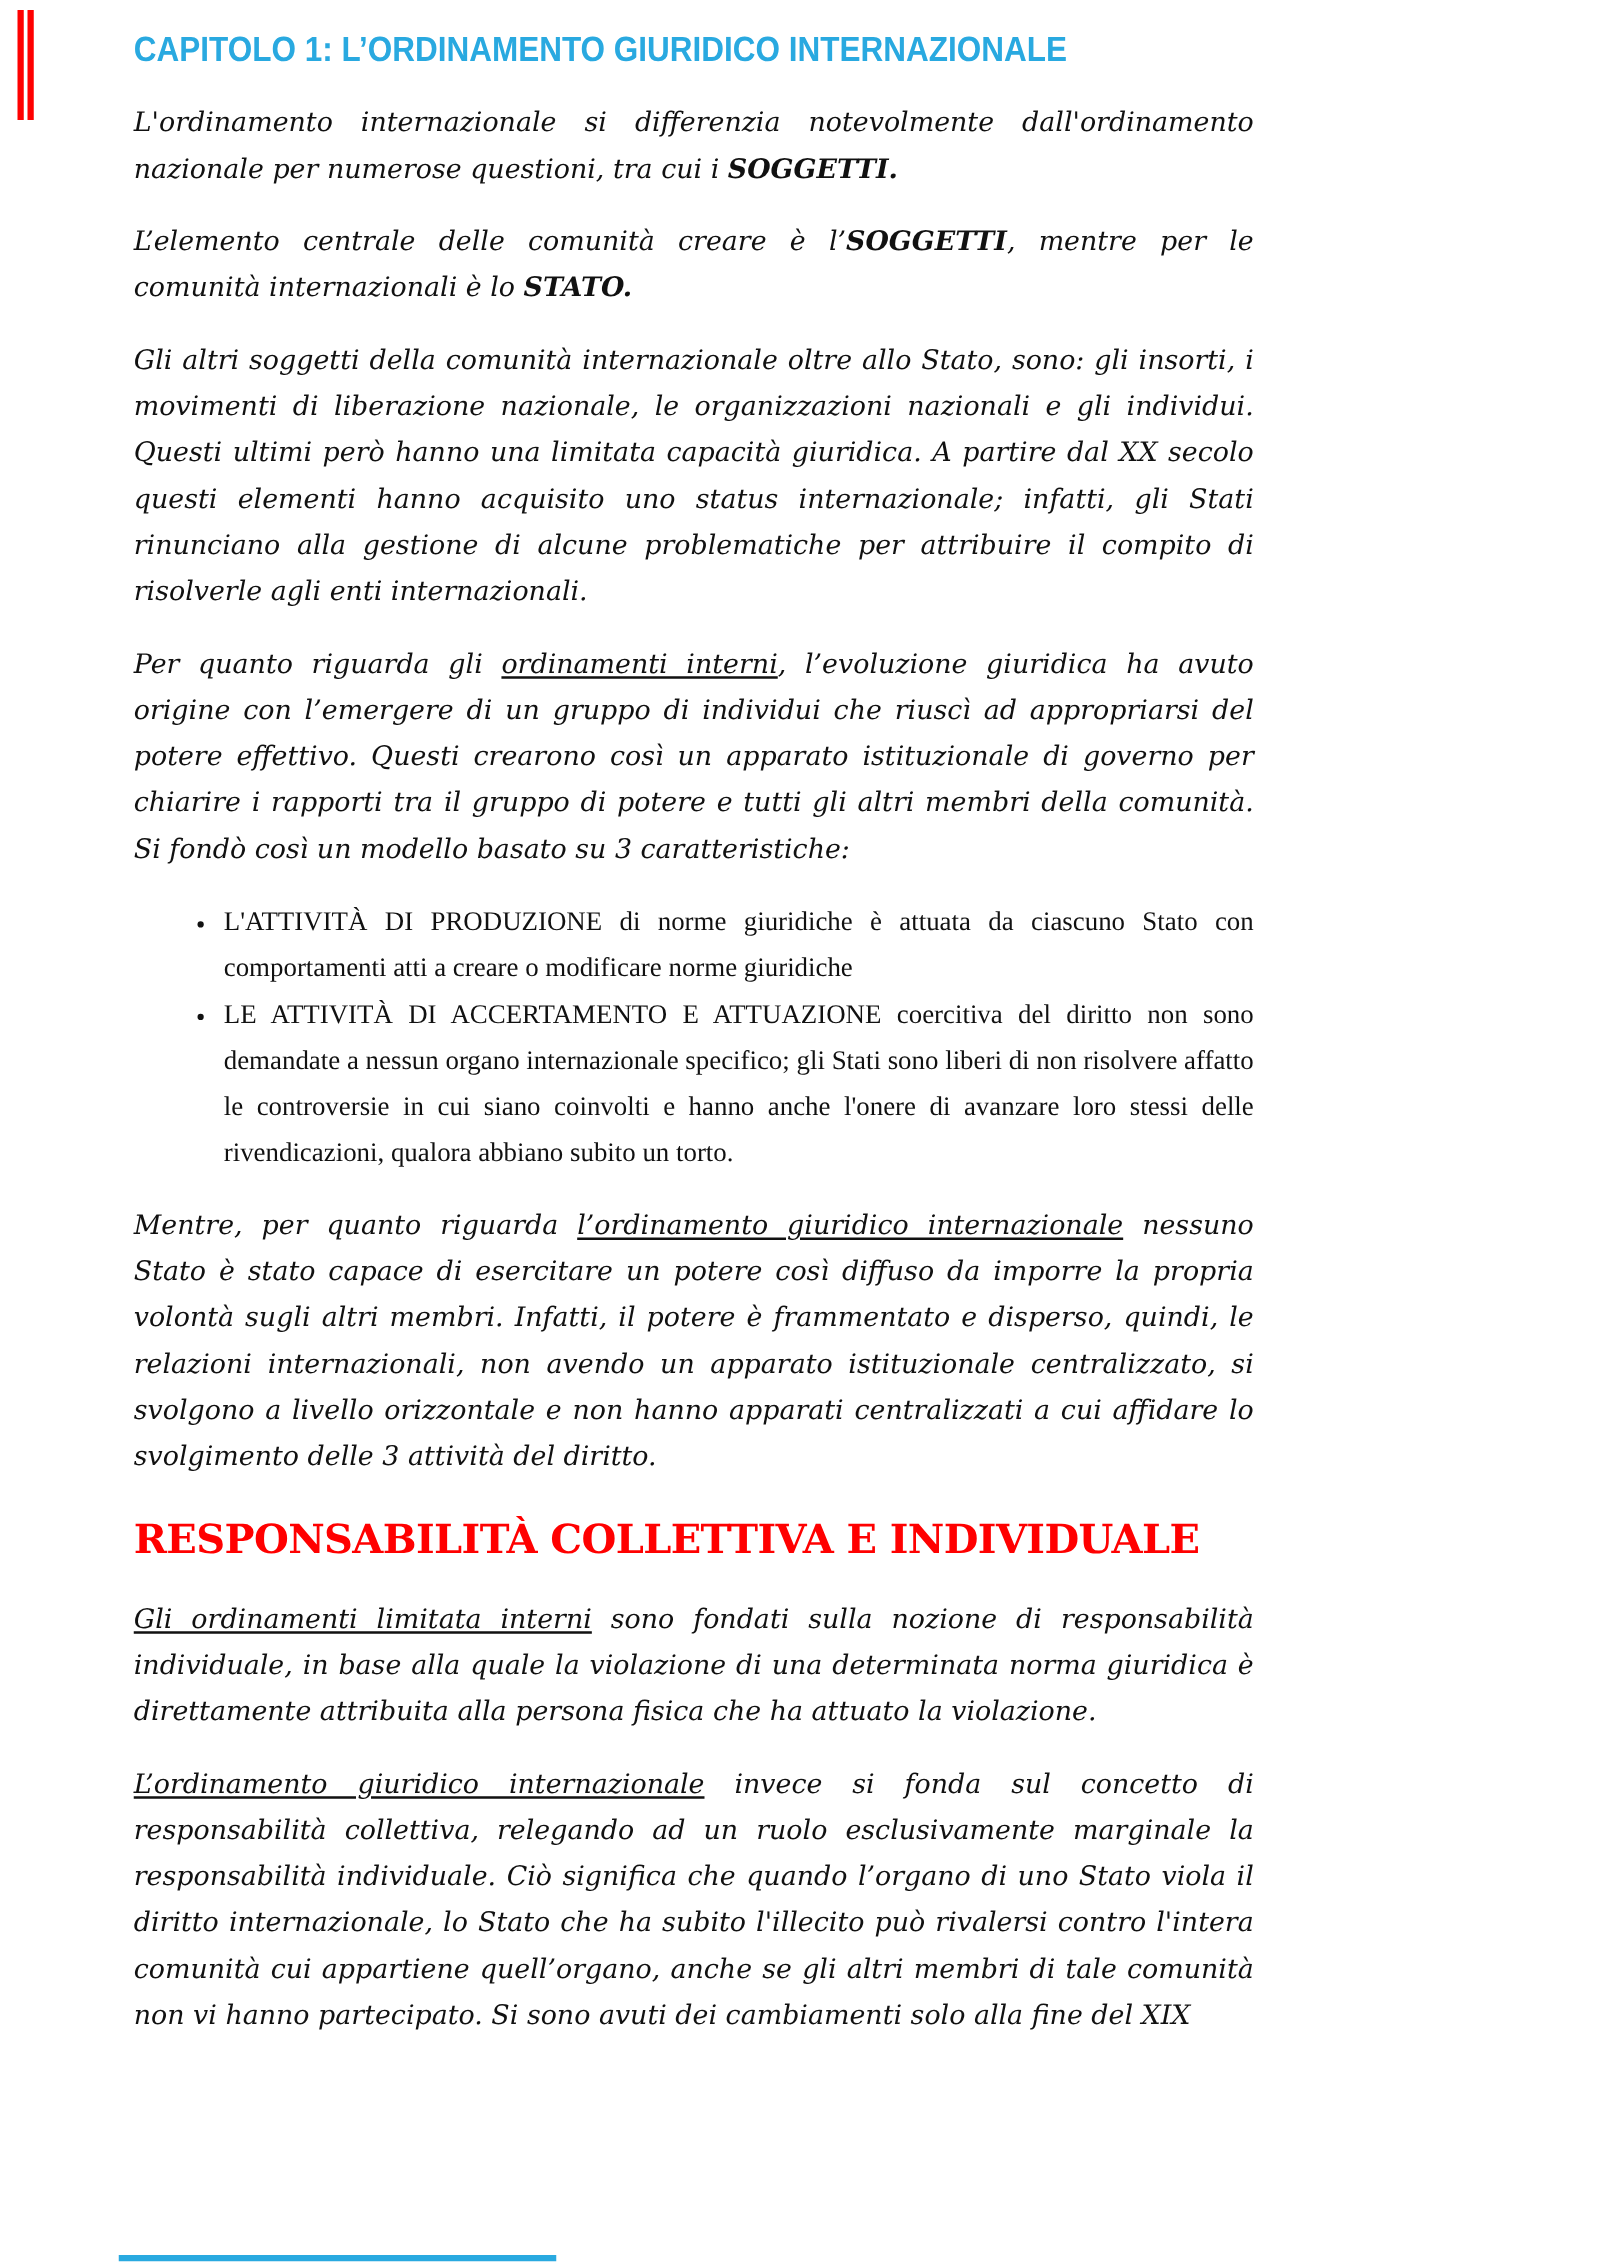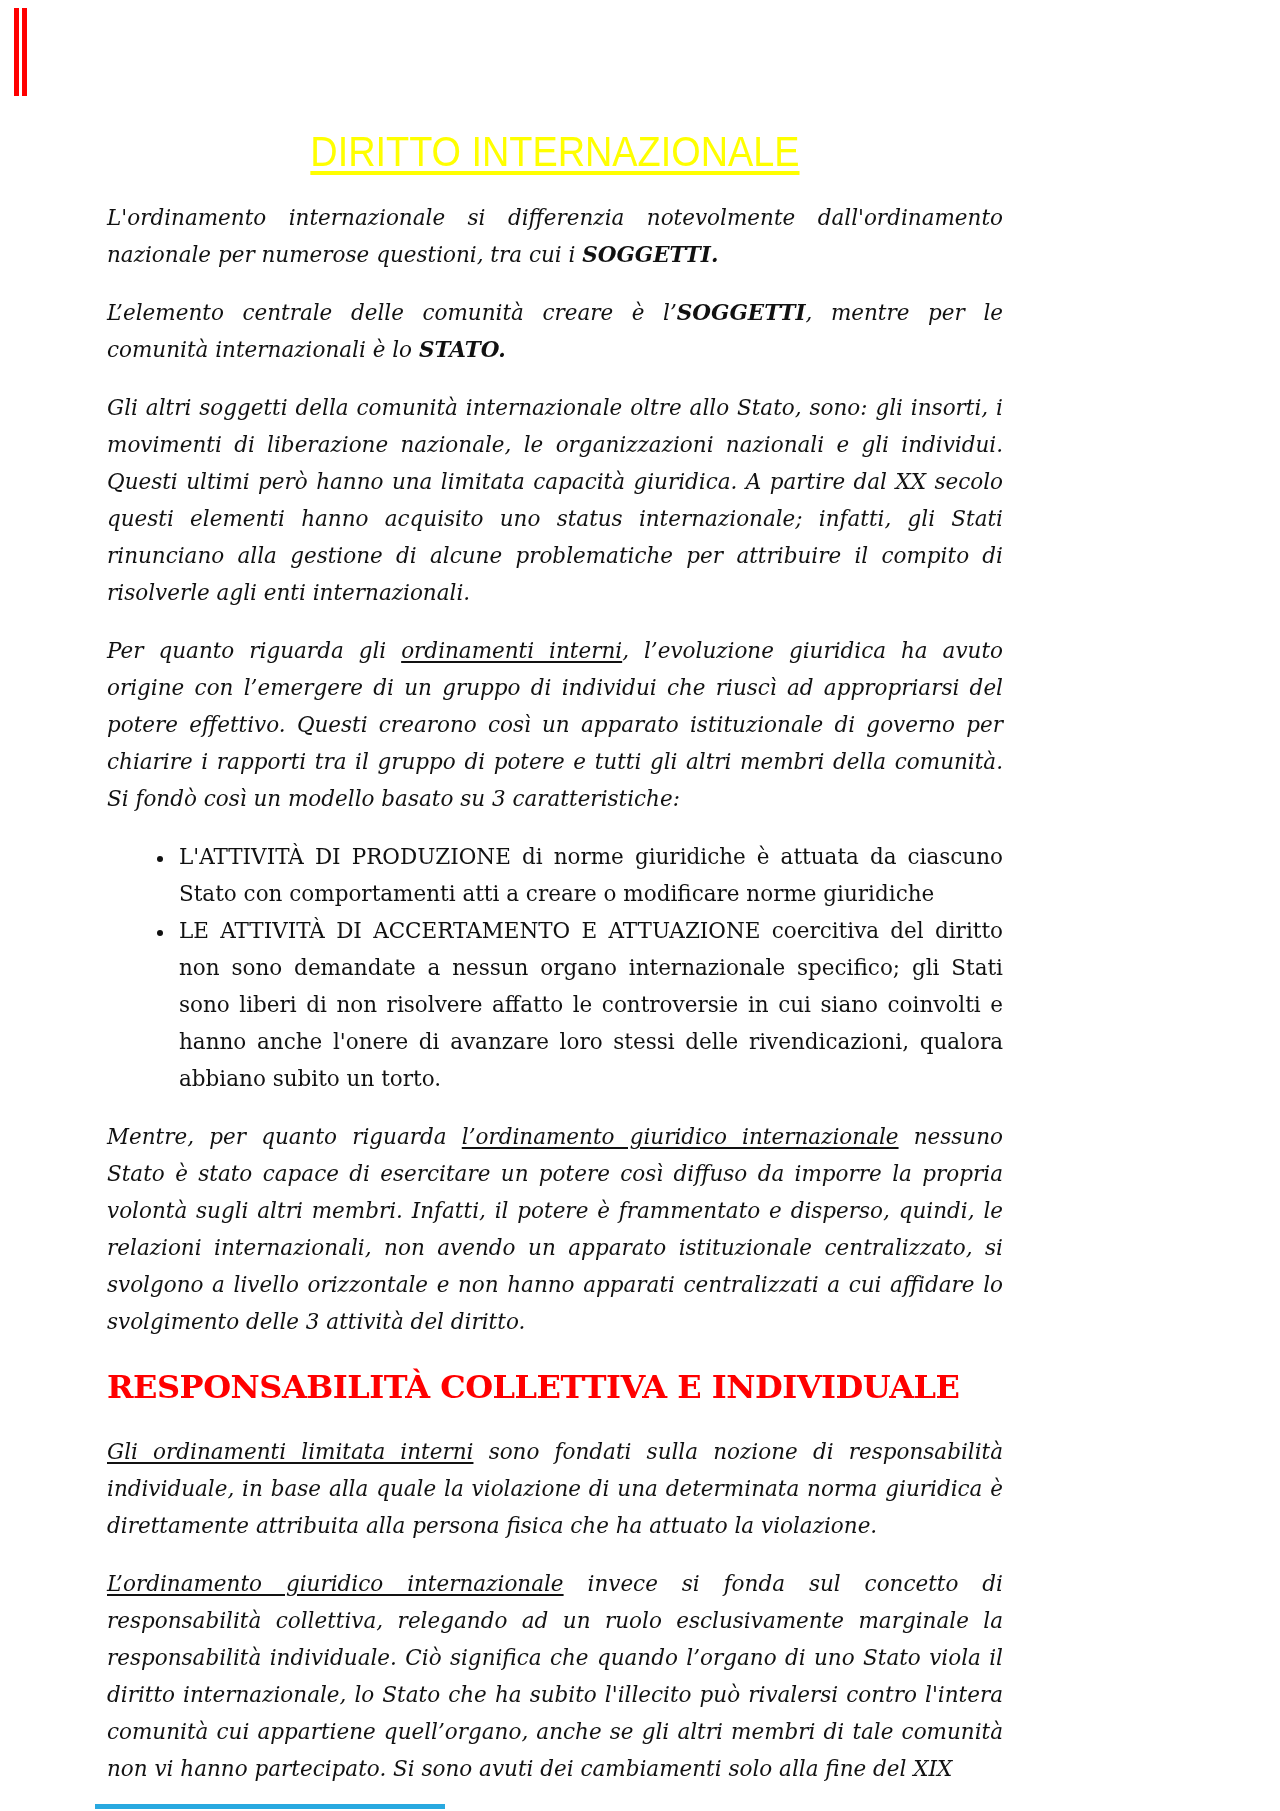--- a/index.html
+++ b/index.html
@@ -78,20 +78,21 @@
     text-align:justify;
     margin-bottom:21px;
     font-style:italic;
   }
   .doc-body .b{ font-weight:bold; }
   .doc-body .u{ text-decoration:underline; text-decoration-thickness:1.5px; text-underline-offset:3px; }
   .doc-body ul{
     margin:0 0 21px;
     padding-left:68px;
     list-style:disc outside;
+    font-family:Liberation Serif, serif;
   }
   .doc-body li{
     font-size:21.5px;
     line-height:37px;
     text-align:justify;
     padding-left:4px;
   }
   .doc-body li::marker{ color:var(--ink); font-size:0.85em; }
   .section-heading{
     font-family:"DejaVu Serif","Liberation Serif",serif;
@@ -103,22 +104,22 @@
     margin:28px 0 26px;
   }
 </style>
 </head>
 <body>
 
 <div class="page">
   <div class="red-mark"></div>
 
   <div class="content">
-    <h1 class="doc-title"><span class="squeeze">DIRITTO INTERNAZIONALE</span></h1>
 
+    <h2 class="chapter-heading"><span class="squeeze">CAPITOLO 1: L’ORDINAMENTO GIURIDICO INTERNAZIONALE</span></h2>
 
     <div class="doc-body">
         <p><span>L'ordinamento internazionale si differenzia notevolmente dall'ordinamento nazionale per numerose questioni, tra cui i </span><span class="b">SOGGETTI.</span></p>
         <p><span>L’elemento centrale delle comunità creare è l’</span><span class="b">SOGGETTI</span><span>, mentre per le comunità internazionali è lo </span><span class="b">STATO.</span></p>
         <p><span>Gli altri soggetti della comunità internazionale oltre allo Stato, sono: gli insorti, i movimenti di liberazione nazionale, le organizzazioni nazionali e gli individui. Questi ultimi però hanno una limitata capacità giuridica. A partire dal XX secolo questi elementi hanno acquisito uno status internazionale; infatti, gli Stati rinunciano alla gestione di alcune problematiche per attribuire il compito di risolverle agli enti internazionali.</span></p>
         <p><span>Per quanto riguarda gli </span><span class="u">ordinamenti interni</span><span>, l’evoluzione giuridica ha avuto origine con l’emergere di un gruppo di individui che riuscì ad appropriarsi del potere effettivo. Questi crearono così un apparato istituzionale di governo per chiarire i rapporti tra il gruppo di potere e tutti gli altri membri della comunità. Si fondò così un modello basato su 3 caratteristiche:</span></p>
         <ul>
           <li><span>L'ATTIVITÀ DI PRODUZIONE di norme giuridiche è attuata da ciascuno Stato con comportamenti atti a creare o modificare norme giuridiche</span></li>
           <li><span>LE ATTIVITÀ DI ACCERTAMENTO E ATTUAZIONE coercitiva del diritto non sono demandate a nessun organo internazionale specifico; gli Stati sono liberi di non risolvere affatto le controversie in cui siano coinvolti e hanno anche l'onere di avanzare loro stessi delle rivendicazioni, qualora abbiano subito un torto.</span></li>
         </ul>

